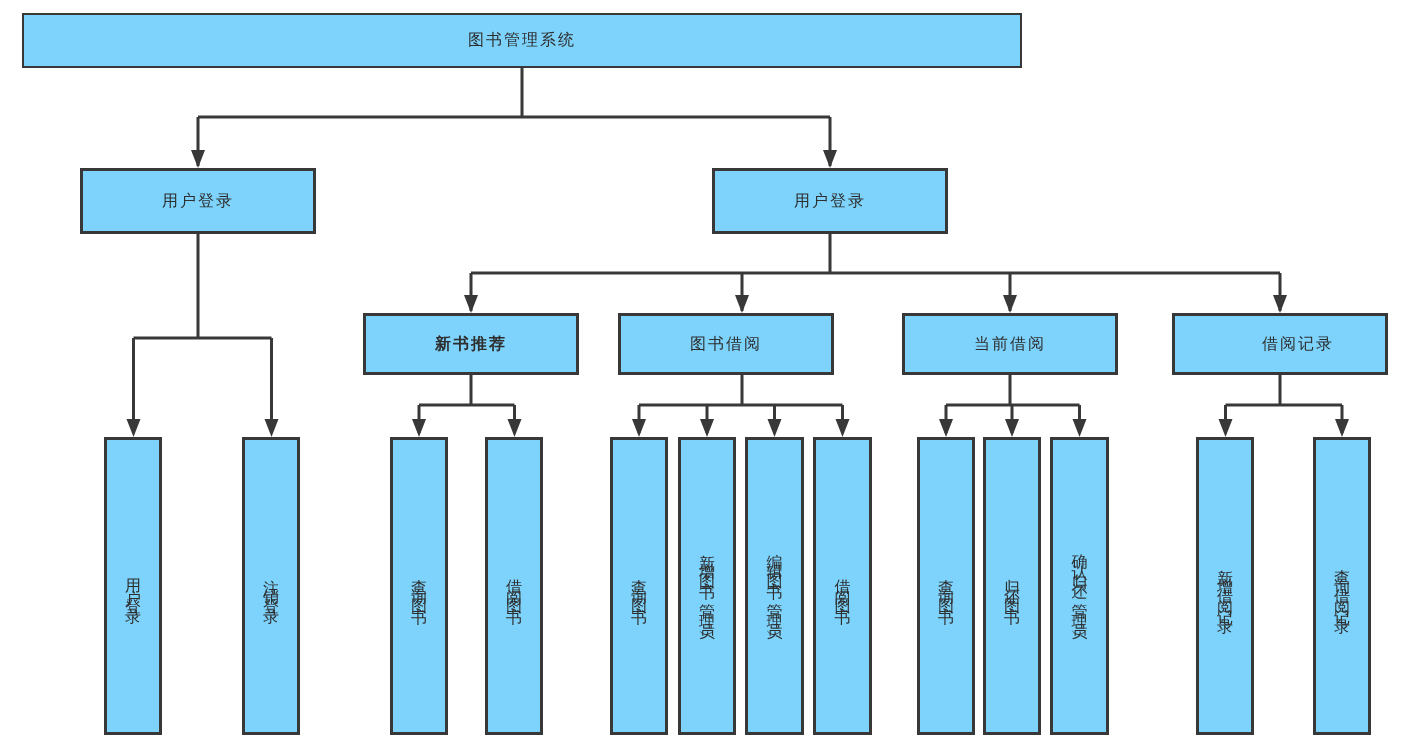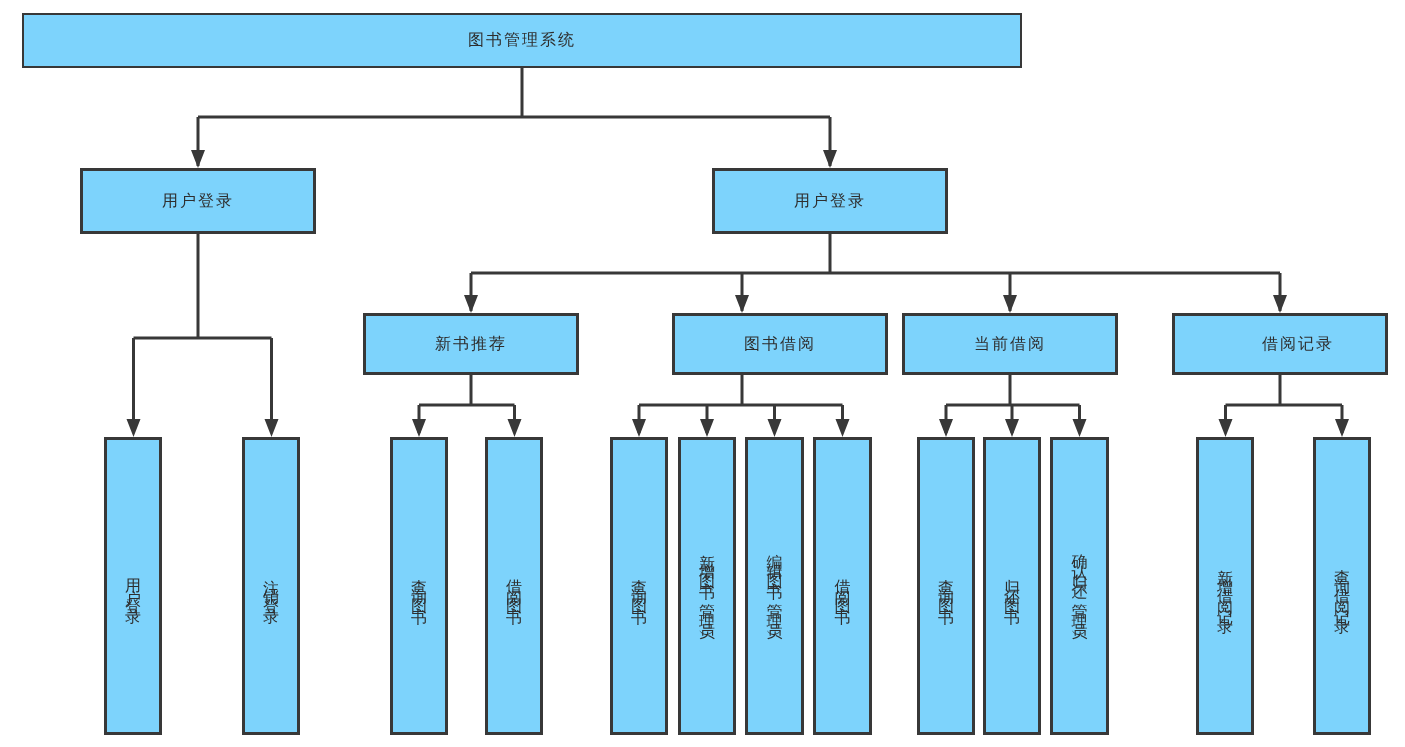--- a/index.html
+++ b/index.html
@@ -86,22 +86,22 @@
              M1072.5,419 L1086.5,419 L1079.5,437 Z
              M1218.5,419 L1232.5,419 L1225.5,437 Z
              M1335,419 L1349,419 L1342,437 Z"></path>
   </svg>
 
   <div class="box root" style="left:22px; top:13px; width:1000px; height:55px;">图书管理系统</div>
 
   <div class="box" style="left:80px; top:168px; width:236px; height:66px;">用户登录</div>
   <div class="box" style="left:712px; top:168px; width:236px; height:66px;">用户登录</div>
 
-  <div class="box" style="left:363px; top:313px; width:216px; height:62px;">新书推荐</div>
-  <div class="box" style="left:672px; top:313px; width:216px; height:62px;">图书借阅</div>
+  <div class="box" style="left:363px; top:313px; width:216px; height:62px;font-weight:bold;">新书推荐</div>
+  <div class="box" style="left:618px; top:313px; width:216px; height:62px;">图书借阅</div>
   <div class="box" style="left:902px; top:313px; width:216px; height:62px;">当前借阅</div>
   <div class="box" style="left:1172px; top:313px; width:216px; height:62px;padding-left:36px;">借阅记录</div>
 
   <div class="box tall" style="left:104px; top:437px; width:58px; height:298px;">用户登录</div>
   <div class="box tall" style="left:242px; top:437px; width:58px; height:298px;">注销登录</div>
 
   <div class="box tall" style="left:390px; top:437px; width:58px; height:298px;">查询图书</div>
   <div class="box tall" style="left:485px; top:437px; width:58px; height:298px;">借阅图书</div>
 
   <div class="box tall" style="left:610px; top:437px; width:58px; height:298px;">查询图书</div>

